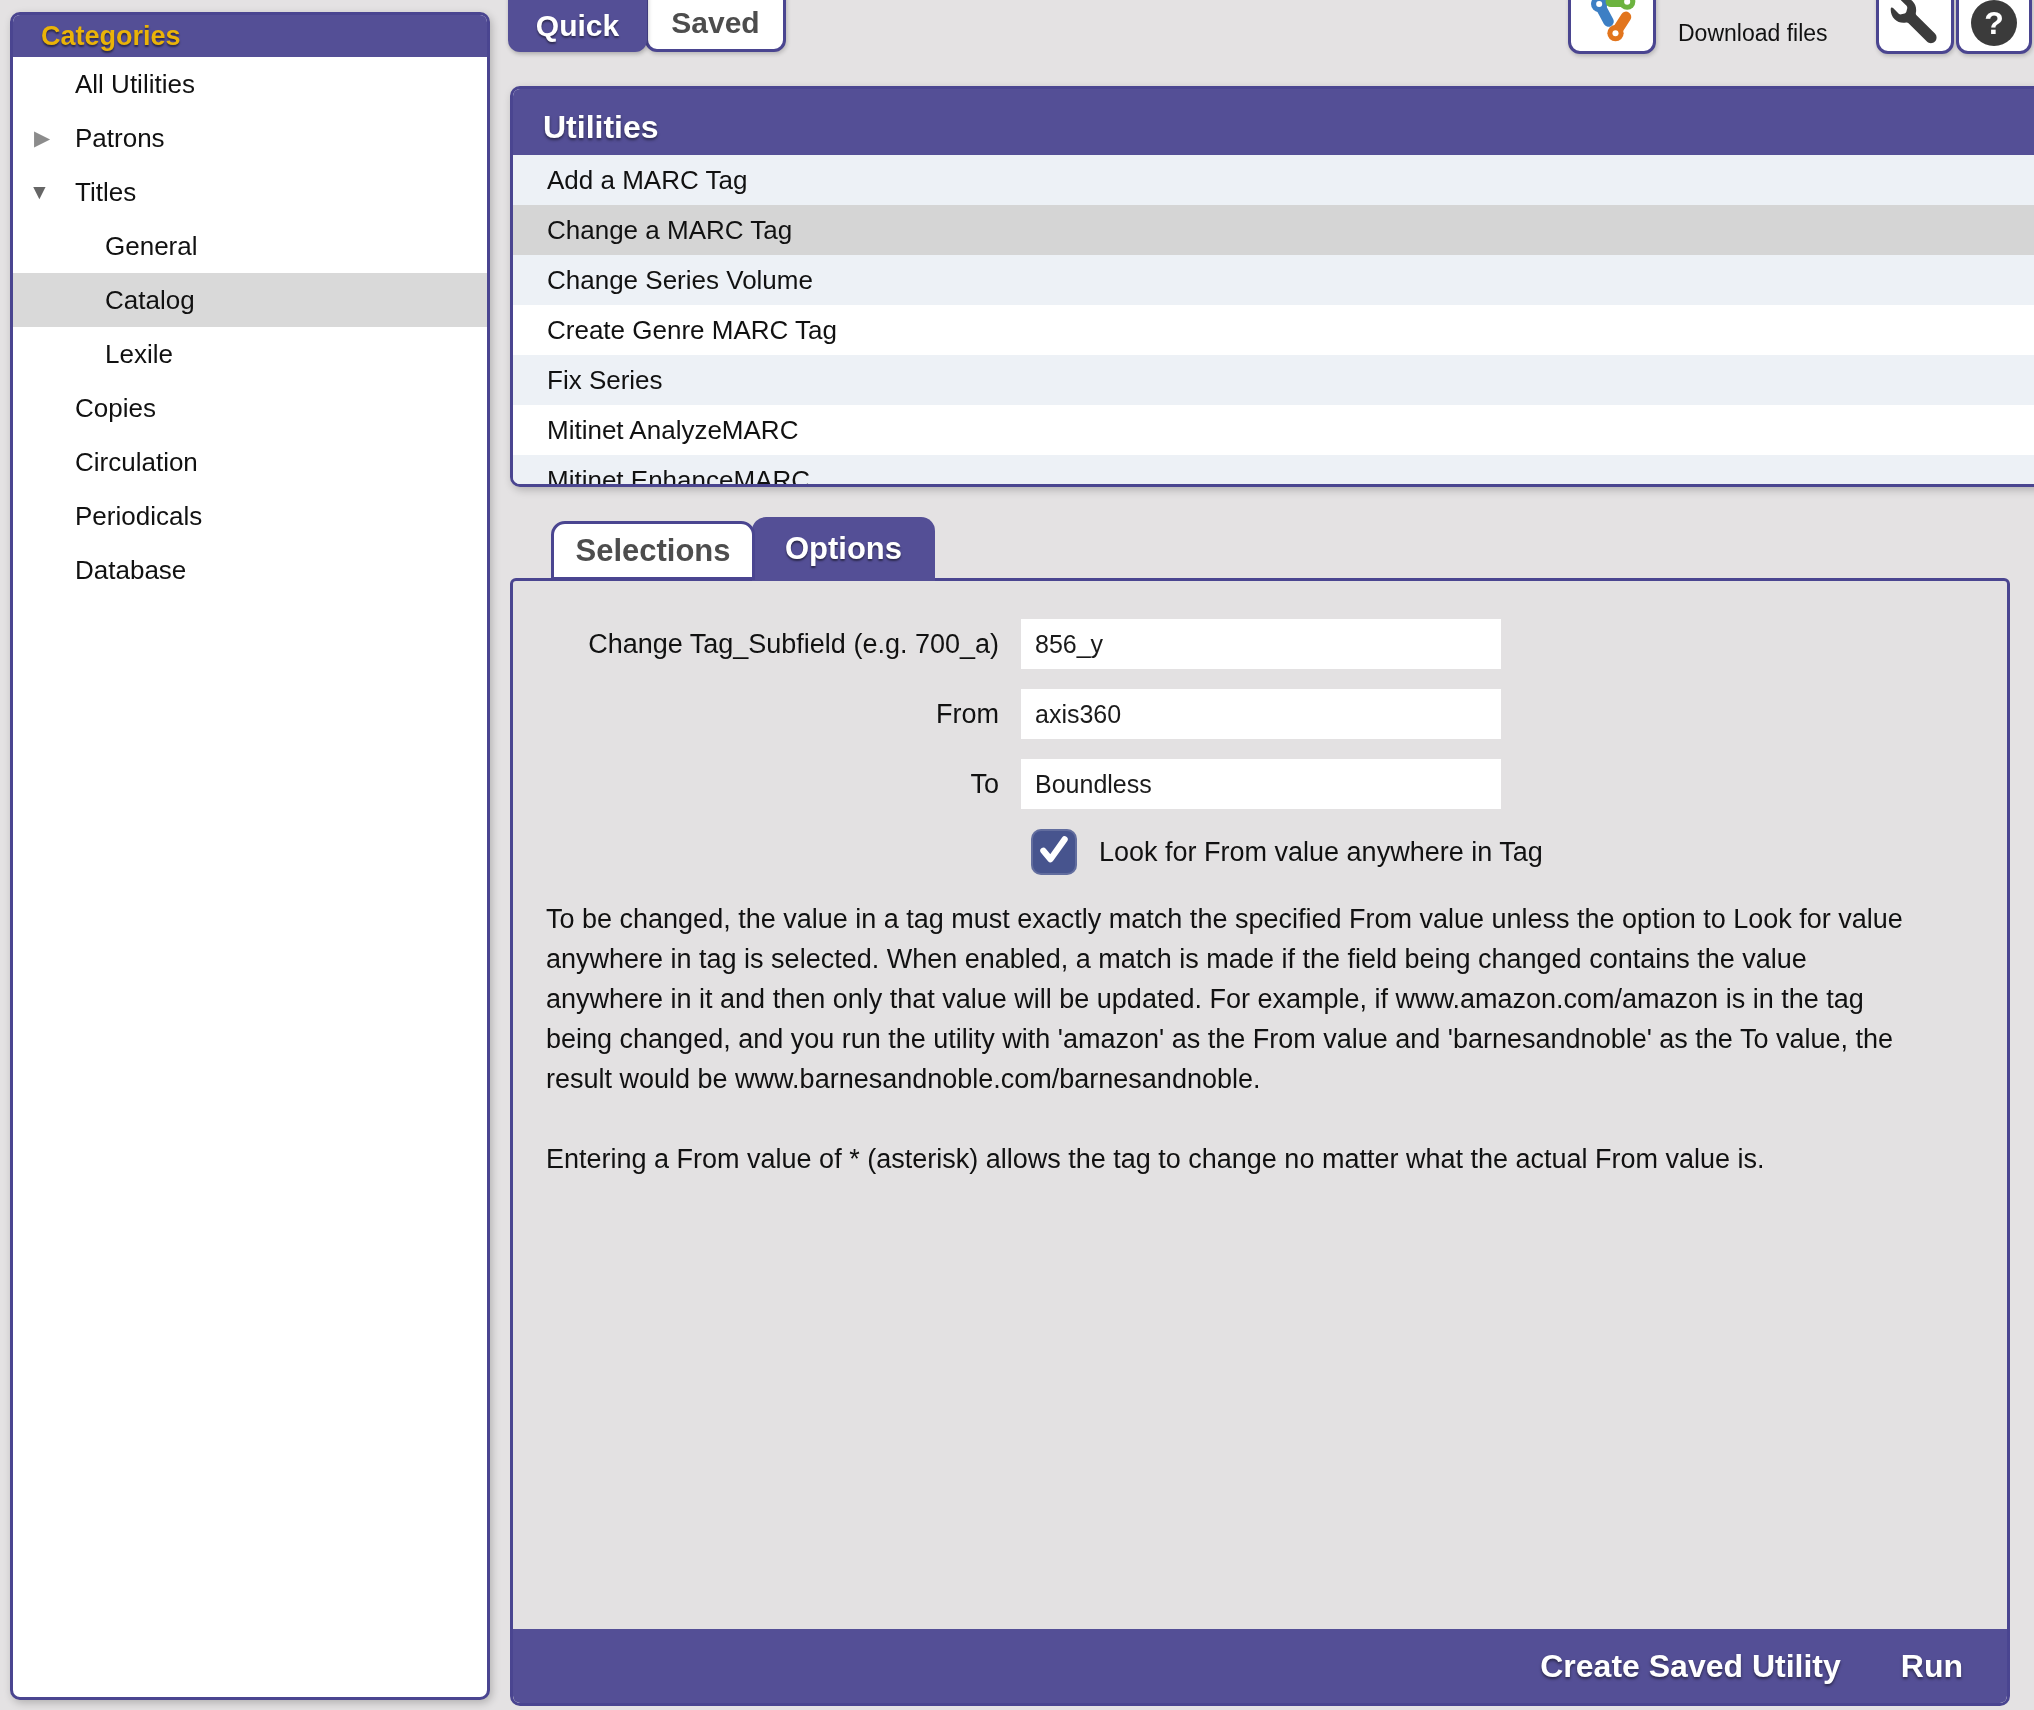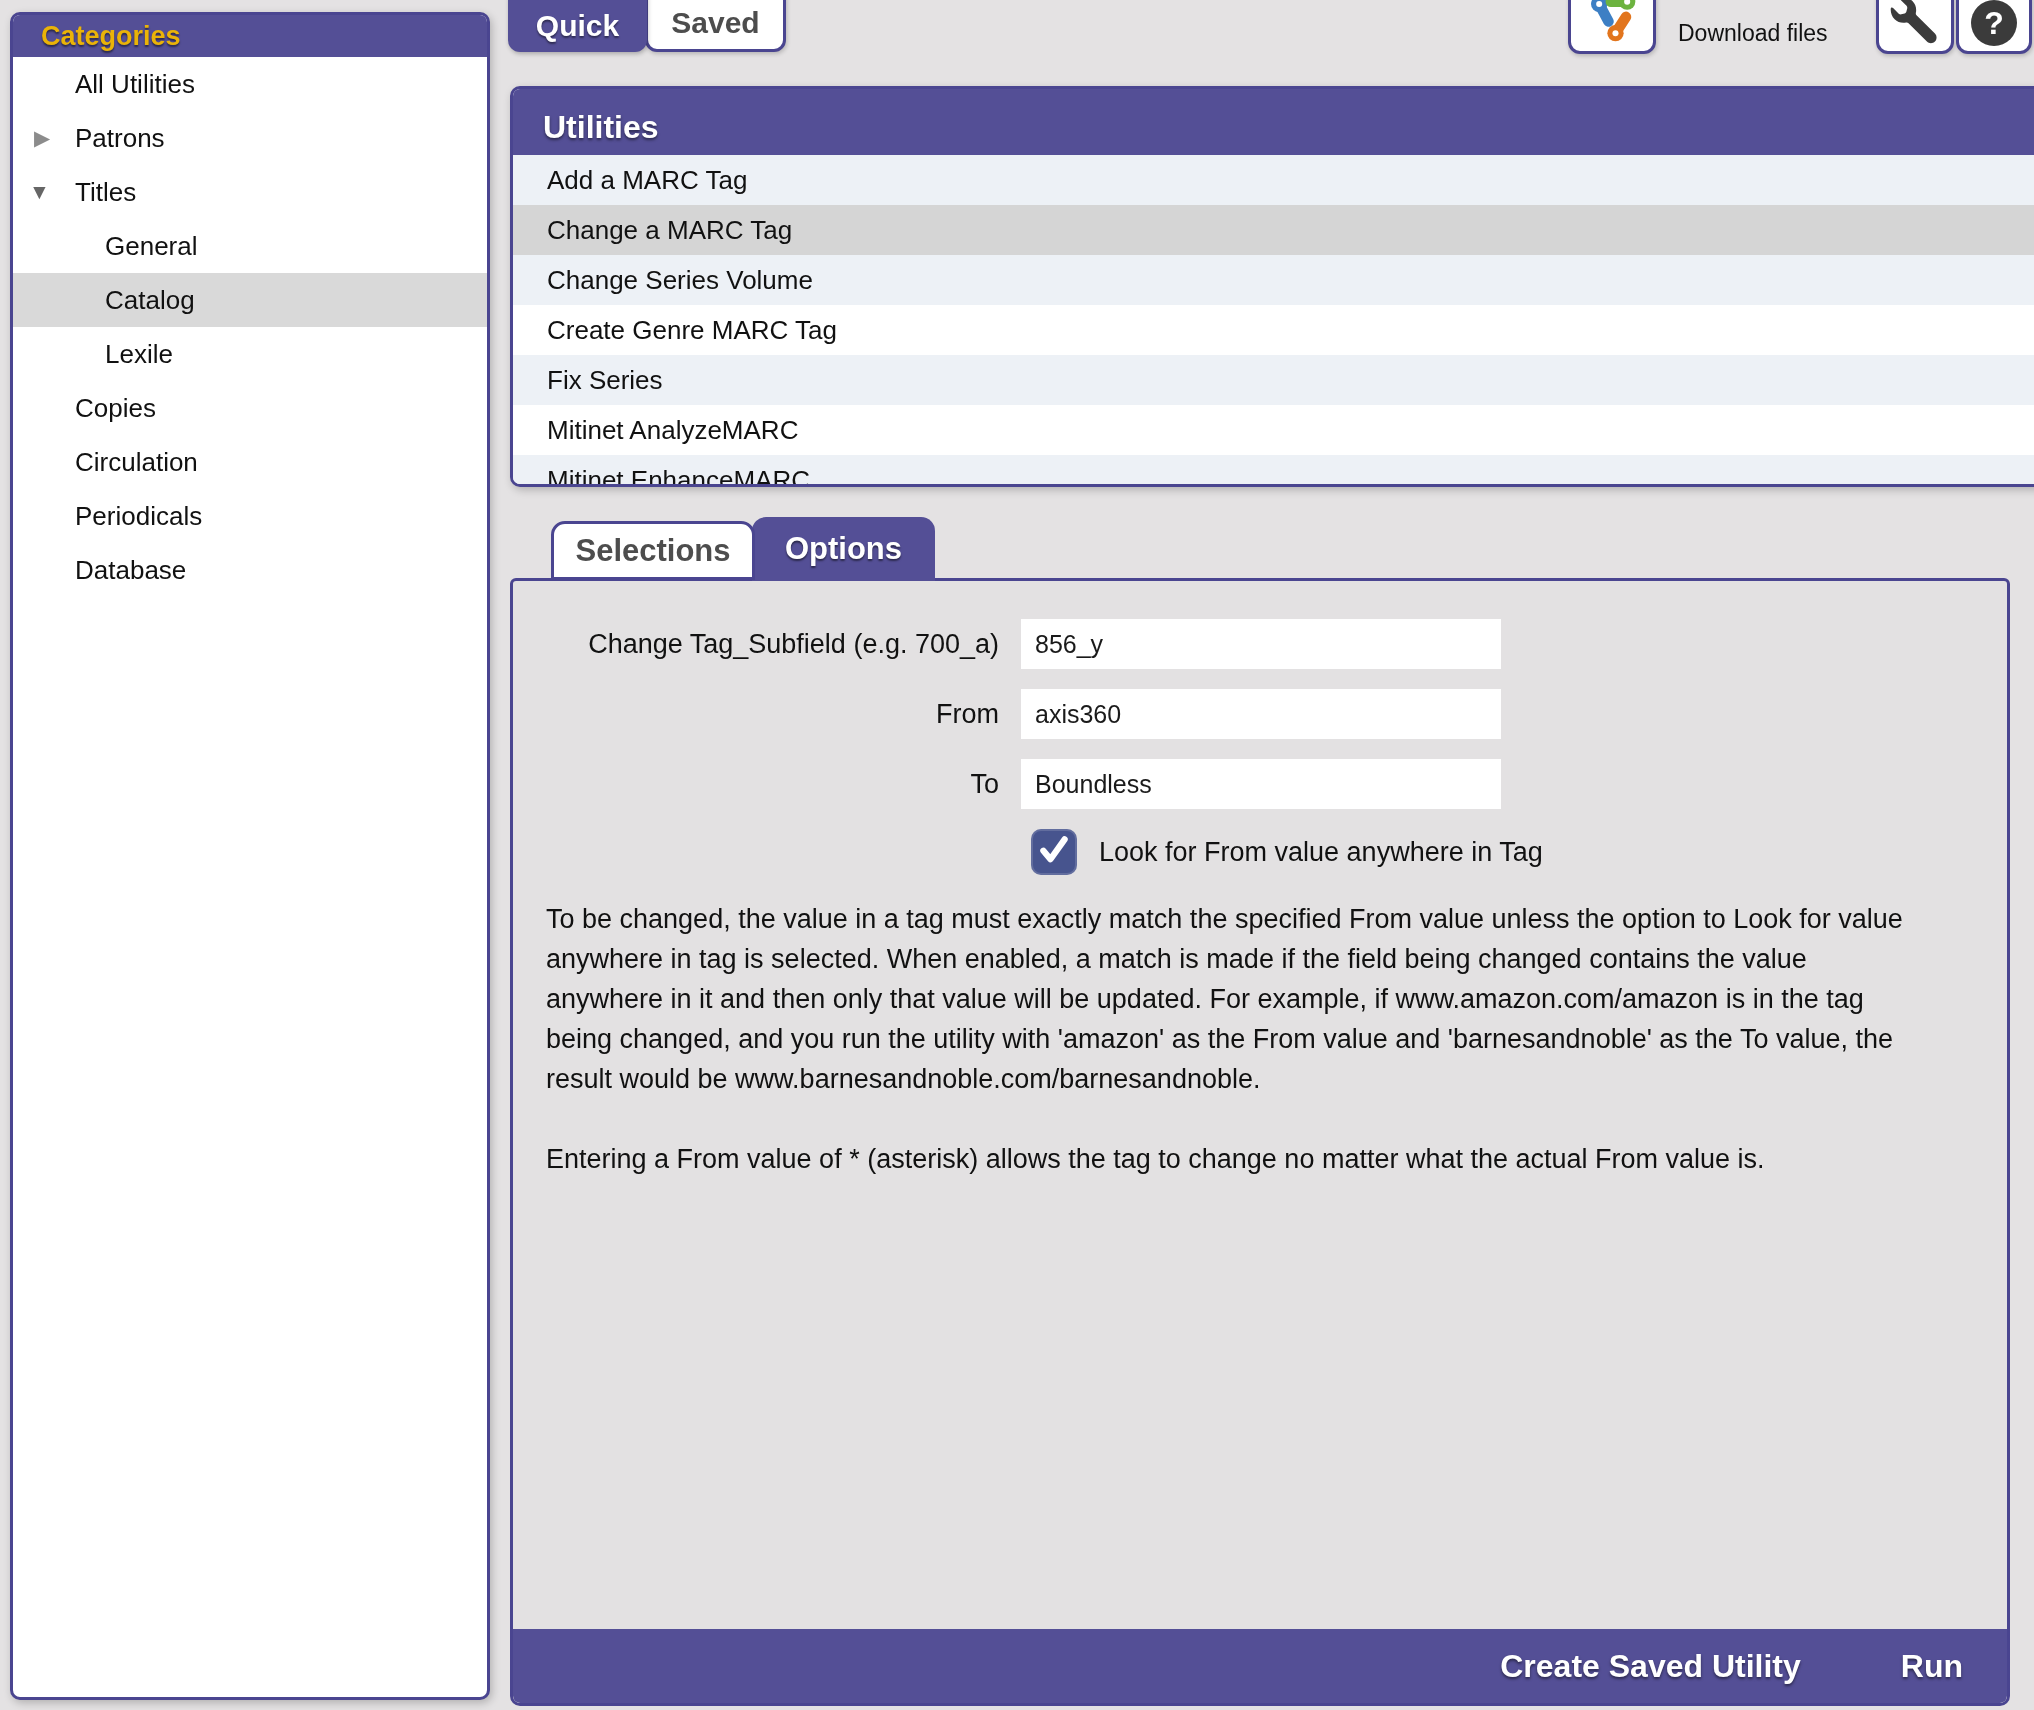--- a/index.html
+++ b/index.html
@@ -163,21 +163,21 @@
     margin:0;padding:0 95px 0 33px;font-size:27px;line-height:40px;color:#111;
   }
   .para.p1{margin-top:24px;}
   .para.p2{margin-top:40px;}
   .para.p3{margin-top:62px;}
 
   .opt-footer{
     position:absolute;left:0;bottom:0;width:100%;height:74px;
     background:#544f96;border-radius:0 0 7px 7px;box-sizing:border-box;
     display:flex;align-items:center;justify-content:flex-end;
-    gap:100px;padding-right:44px;
+    gap:60px;padding-right:44px;
   }
   .footer-btn{
     background:transparent;border:none;color:#fff;cursor:pointer;
     font-size:32px;font-weight:bold;text-shadow:0 2px 3px rgba(0,0,0,.5);
     font-family:"Liberation Sans", sans-serif;padding:0;
   }
 </style>
 </head>
 <body>
 

